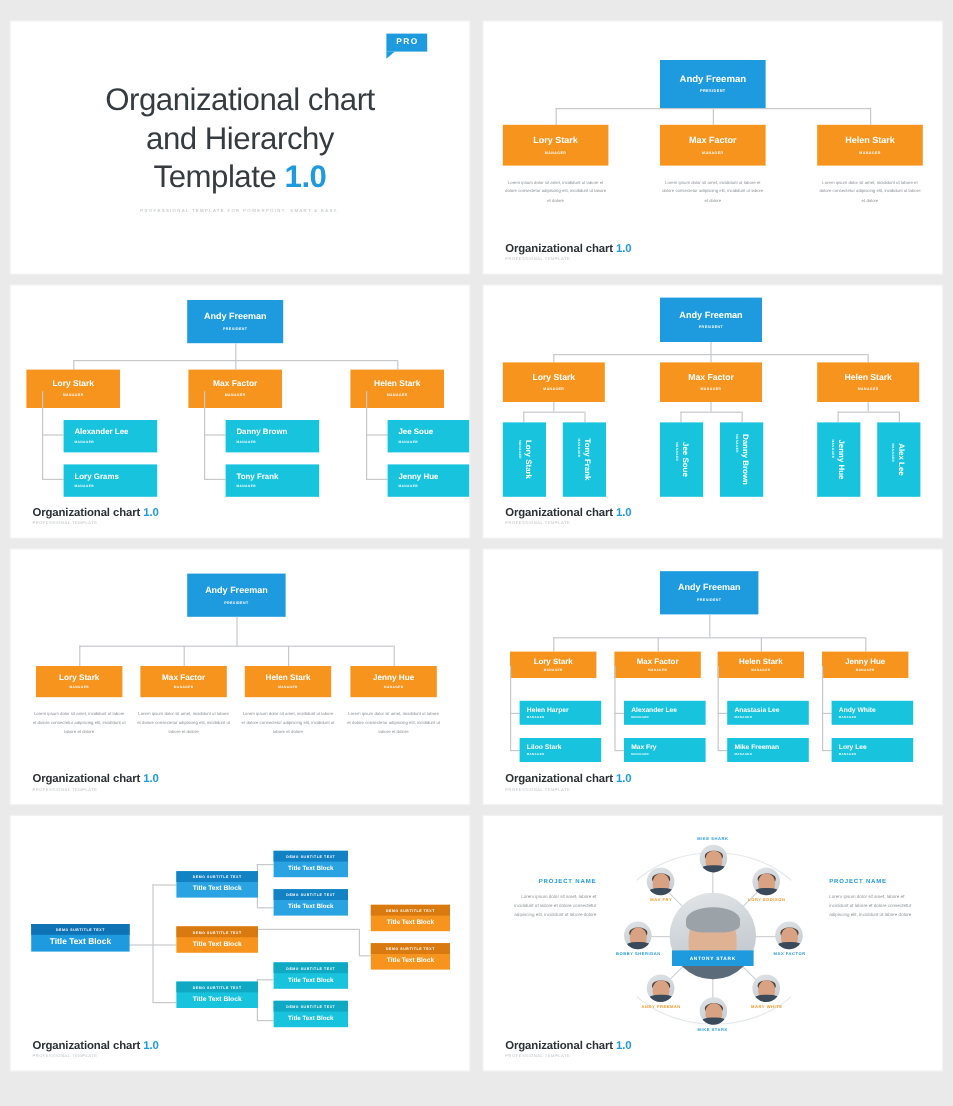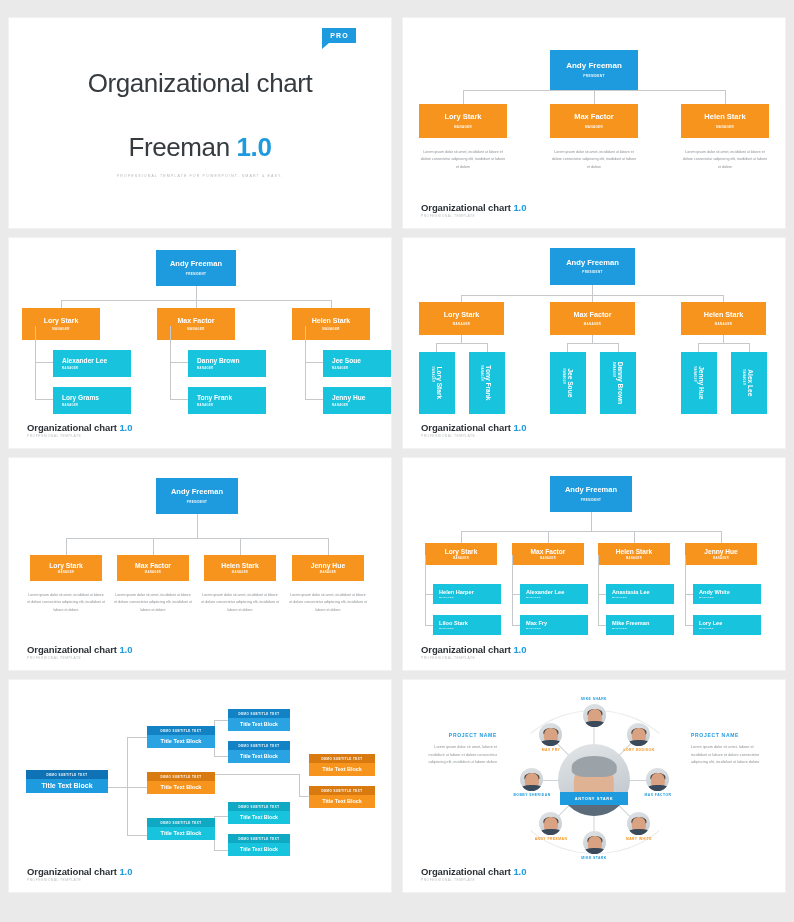--- a/index.html
+++ b/index.html
@@ -143,22 +143,22 @@
 <body>
 
 <div class="sheet">
 
   <div class="slide">
     <div class="cover">
       <div class="cover-inner">
         <div class="pro-badge">PRO</div>
         <h1>
           <span>Organizational chart</span><br>
-          <br>
-          <span>Freeman</span>
+          <span>and Hierarchy</span><br>
+          <span>Template</span>
           <span class="ver">1.0</span>
         </h1>
         <div class="tagline">PROFESSIONAL TEMPLATE FOR POWERPOINT. SMART &amp; EASY.</div>
       </div>
     </div>
   </div>
 
   <div class="slide s2">
     <div class="node blue root">
       <span class="nm">Andy Freeman</span>

